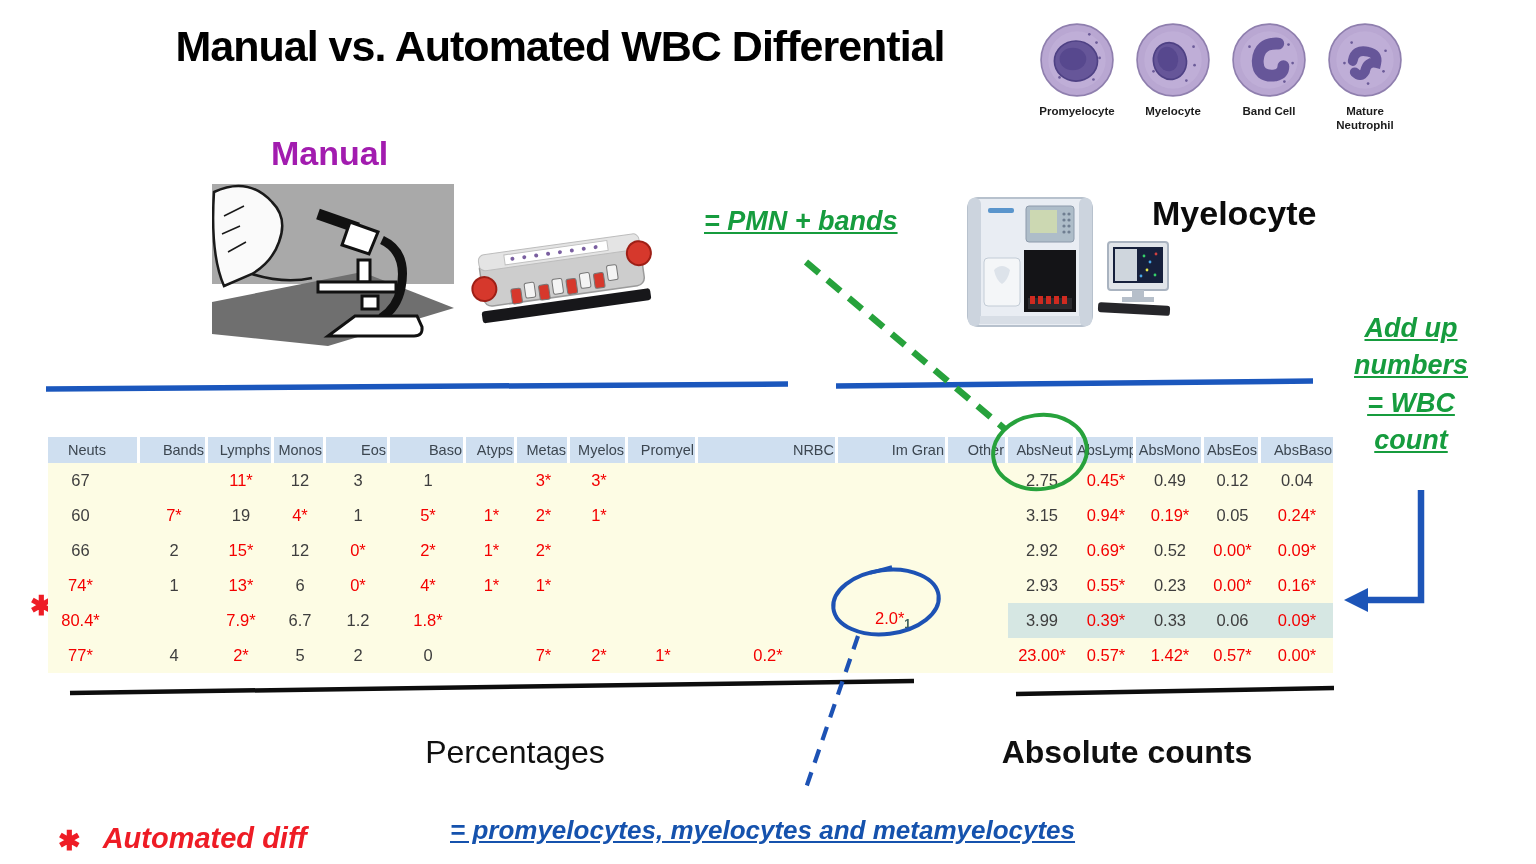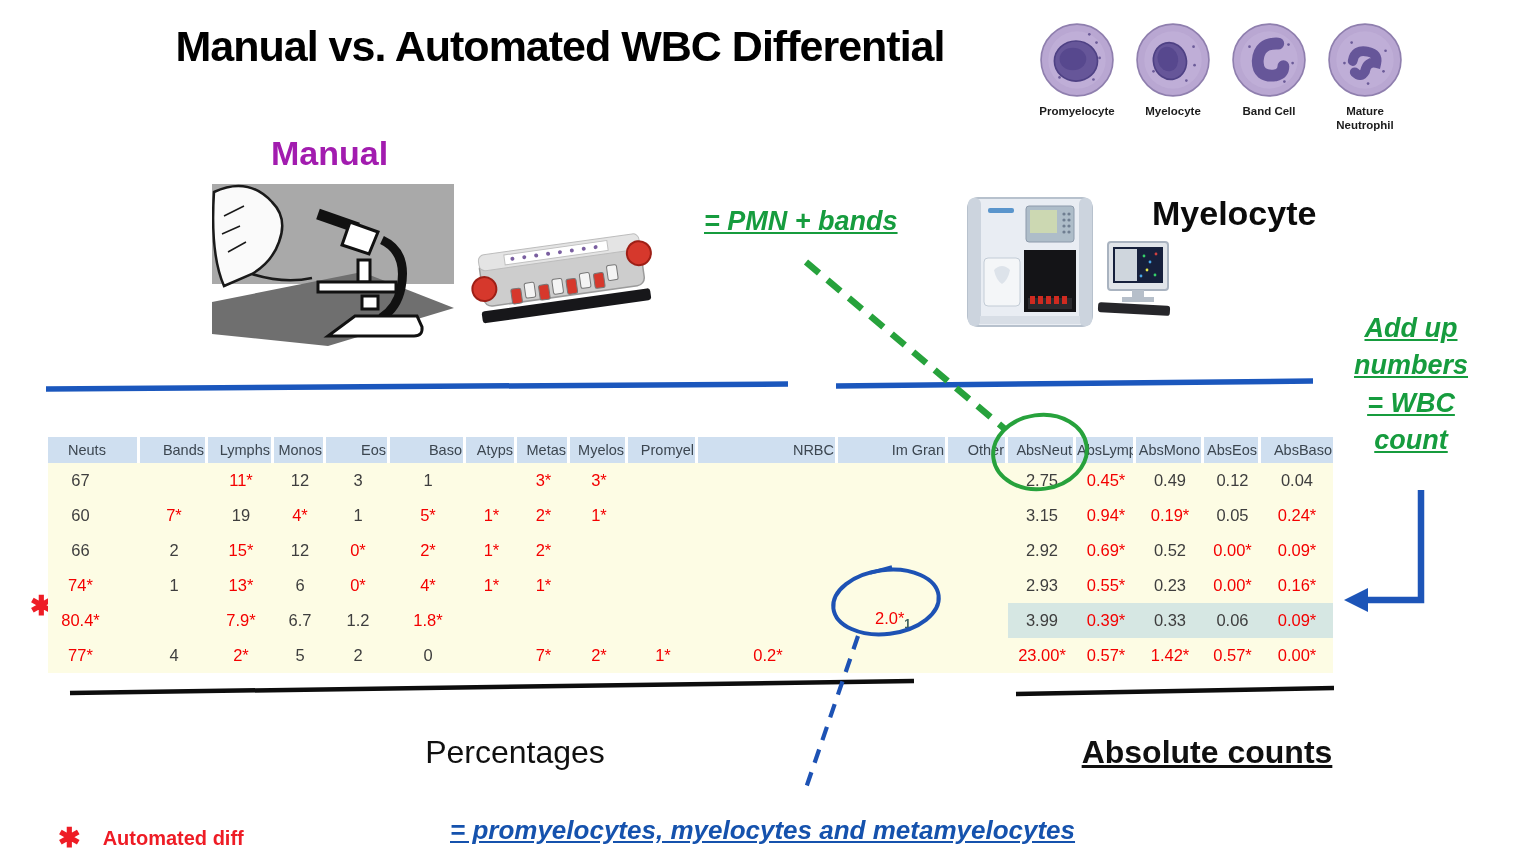--- a/index.html
+++ b/index.html
@@ -14,25 +14,25 @@
     font-size:43px;font-weight:800;letter-spacing:-1px;color:#000;}
   .h-manual{position:absolute;left:250px;top:134px;font-size:34px;font-weight:800;color:#a21caf;margin-left:21px;}
   .h-automated{position:absolute;left:1152px;top:194px;font-size:34px;font-weight:800;color:#0b0b0b;}
   .pmn-note{position:absolute;left:704px;top:206px;font-size:27px;font-weight:bold;
     font-style:italic;color:var(--green);}
   .wbc-note{position:absolute;left:1336px;top:310px;width:150px;text-align:center;
     font-size:27px;font-weight:bold;font-style:italic;color:var(--green);
     line-height:1.38;white-space:pre-line;}
   .lbl-percent{position:absolute;left:320px;top:734px;width:390px;text-align:center;
     font-size:32px;font-weight:400;color:#101010;}
-  .lbl-abs{position:absolute;left:1032px;top:734px;width:350px;text-align:center;
-    font-size:32px;font-weight:800;color:#101010;text-decoration:underline;}
+  .lbl-abs{position:absolute;left:952px;top:734px;width:350px;text-align:center;
+    font-size:32px;font-weight:800;color:#101010;}
   .legend-diff{position:absolute;left:58px;top:822px;color:var(--red);}
   .legend-diff .star{font-size:27px;font-weight:bold;vertical-align:-2px;}
-  .legend-diff .txt{font-size:20px;font-weight:bold;margin-left:22px;}
+  .legend-diff .txt{font-size:29px;font-weight:bold;font-style:italic;margin-left:22px;}
   .imgran-note{position:absolute;left:450px;top:815px;font-size:26px;font-weight:bold;
     font-style:italic;color:#1552ad;}
   .row-star{position:absolute;left:30px;top:590px;font-size:27px;font-weight:bold;color:var(--red);}
   
   .cells-strip{position:absolute;left:1034px;top:22px;display:flex;gap:10px;}
   .cell-item{width:86px;display:flex;flex-direction:column;align-items:center;}
   .cell-item svg{width:76px;height:76px;}
   .cell-label{margin-top:7px;font-size:11.5px;font-weight:bold;color:#1c1c1c;
     text-align:center;line-height:1.2;}
   

